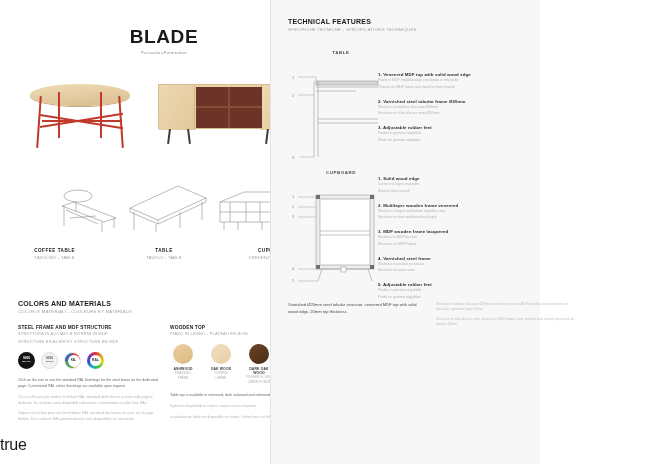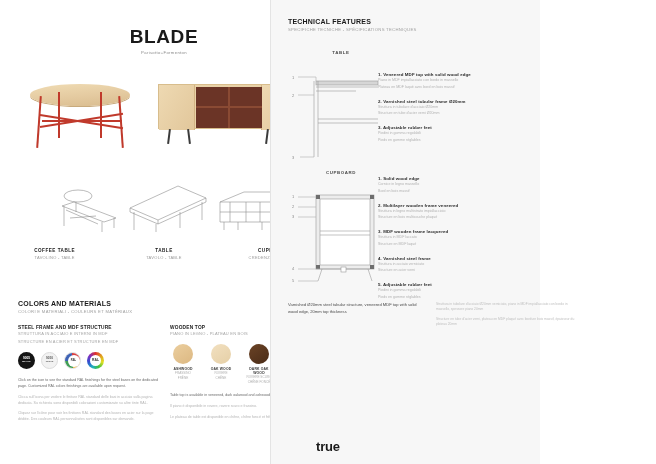--- a/index.html
+++ b/index.html
@@ -104,22 +104,22 @@
   .spec-item { margin-bottom: 8px; }
   .spec-en { font-size: 4.4px; font-weight: 700; color: #2a2a2a; letter-spacing: 0.1px; }
   .spec-en .num { font-weight: 700; }
   .spec-xx { font-size: 3.6px; color: #b2b2b2; line-height: 1.6; margin-top: 1px; }
 
   .footnotes { position: absolute; left: 18px; top: 302px; width: 292px; display: flex; gap: 12px; }
   .fn-en { width: 136px; font-size: 4.1px; line-height: 1.6; color: #4a4a4a; }
   .fn-xx { width: 144px; font-size: 3.3px; line-height: 1.65; color: #c0c0c0; }
   .fn-xx p + p { margin-top: 4px; }
 
-  .brand { position: absolute; left: 0; bottom: 10px; width: 656px; text-align: center;
-           font-size: 13px; font-weight: 700; color: #1a1a1a; letter-spacing: -0.2px; }
+  .brand { position: absolute; left: 0; bottom: 10px; width: 656px; text-align: left;
+           font-size: 16px; font-weight: 400; color: #1a1a1a; letter-spacing: -0.2px; }
 </style>
 </head>
 <body>
 
 <div class="spread">
 
   <div class="page page-left">
 
     <div class="hero-title">
       <div class="name">BLADE</div>

